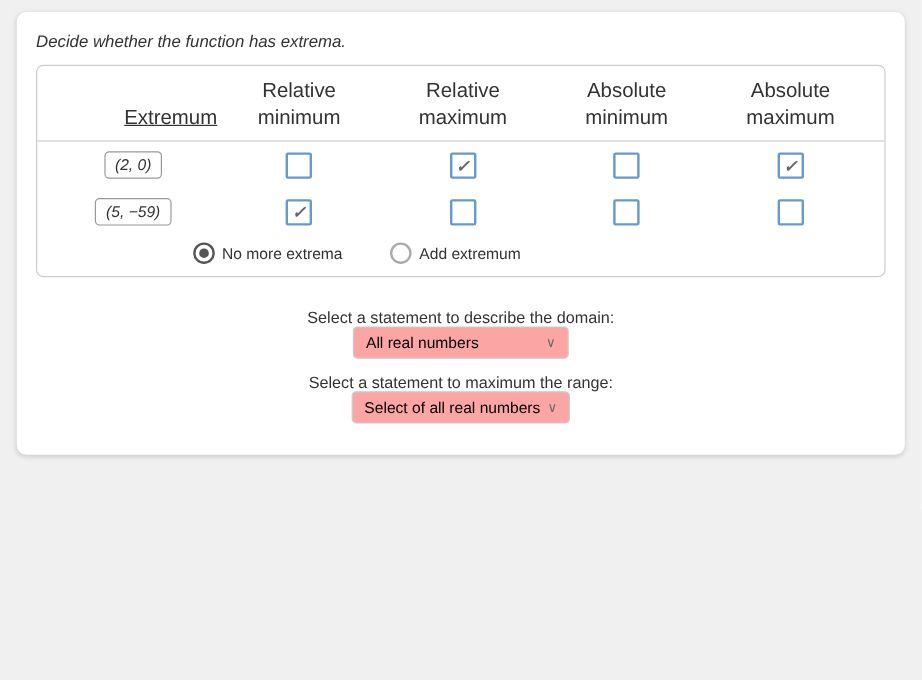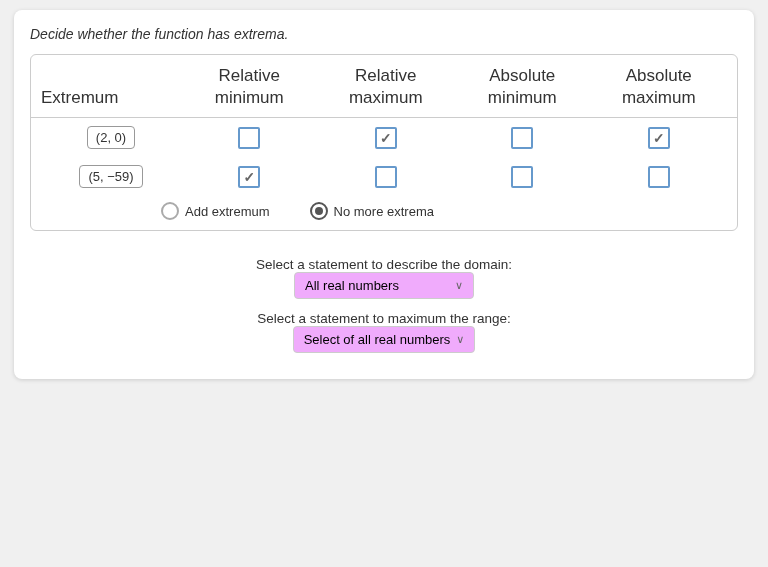--- a/index.html
+++ b/index.html
@@ -41,28 +41,30 @@
       gap: 0;
       align-items: flex-end;
     }
     .col-header {
       text-align: center;
       font-size: 17px;
       color: #333;
       line-height: 1.3;
     }
     .col-header.extremum {
-      text-align: left;
+      text-align: right;
+      text-decoration: underline;
     }
     .table-row {
       display: grid;
       grid-template-columns: 140px 1fr 1fr 1fr 1fr;
       padding: 8px 10px;
       align-items: center;
       gap: 0;
+      font-style: italic;
     }
     .extremum-label {
       display: inline-block;
       border: 1px solid #999;
       border-radius: 4px;
       padding: 3px 8px;
       font-size: 13px;
       color: #333;
     }
     .cell {
@@ -135,21 +137,21 @@
       padding: 6px 4px;
       font-size: 13.5px;
       color: #333;
       flex-direction: column;
     }
     .dropdown-btn {
       border: 1px solid #ccc;
       border-radius: 4px;
       padding: 5px 10px;
       font-size: 13px;
-      background: #f0abfc;
+      background: #fca5a5;
       cursor: pointer;
       display: flex;
       align-items: center;
       gap: 6px;
       min-width: 180px;
       justify-content: space-between;
     }
     .dropdown-btn .chevron {
       font-size: 11px;
       color: #666;
@@ -223,26 +225,26 @@
       <div class="cell">
         <div class="checkbox"></div>
       </div>
       <div class="cell">
         <div class="checkbox"></div>
       </div>
     </div>
 
     <div class="bottom-row">
       <div class="radio-option">
+        <div class="radio-circle selected"></div>
+        <span>No more extrema</span>
+      </div>
+      <div class="radio-option">
         <div class="radio-circle"></div>
         <span>Add extremum</span>
-      </div>
-      <div class="radio-option">
-        <div class="radio-circle selected"></div>
-        <span>No more extrema</span>
       </div>
     </div>
   </div>
 
   <div class="statements-section">
     <div class="statement-row">
       <span>Select a statement to describe the domain:</span>
       <button class="dropdown-btn">
         <span>All real numbers</span>
         <span class="chevron">∨</span>

